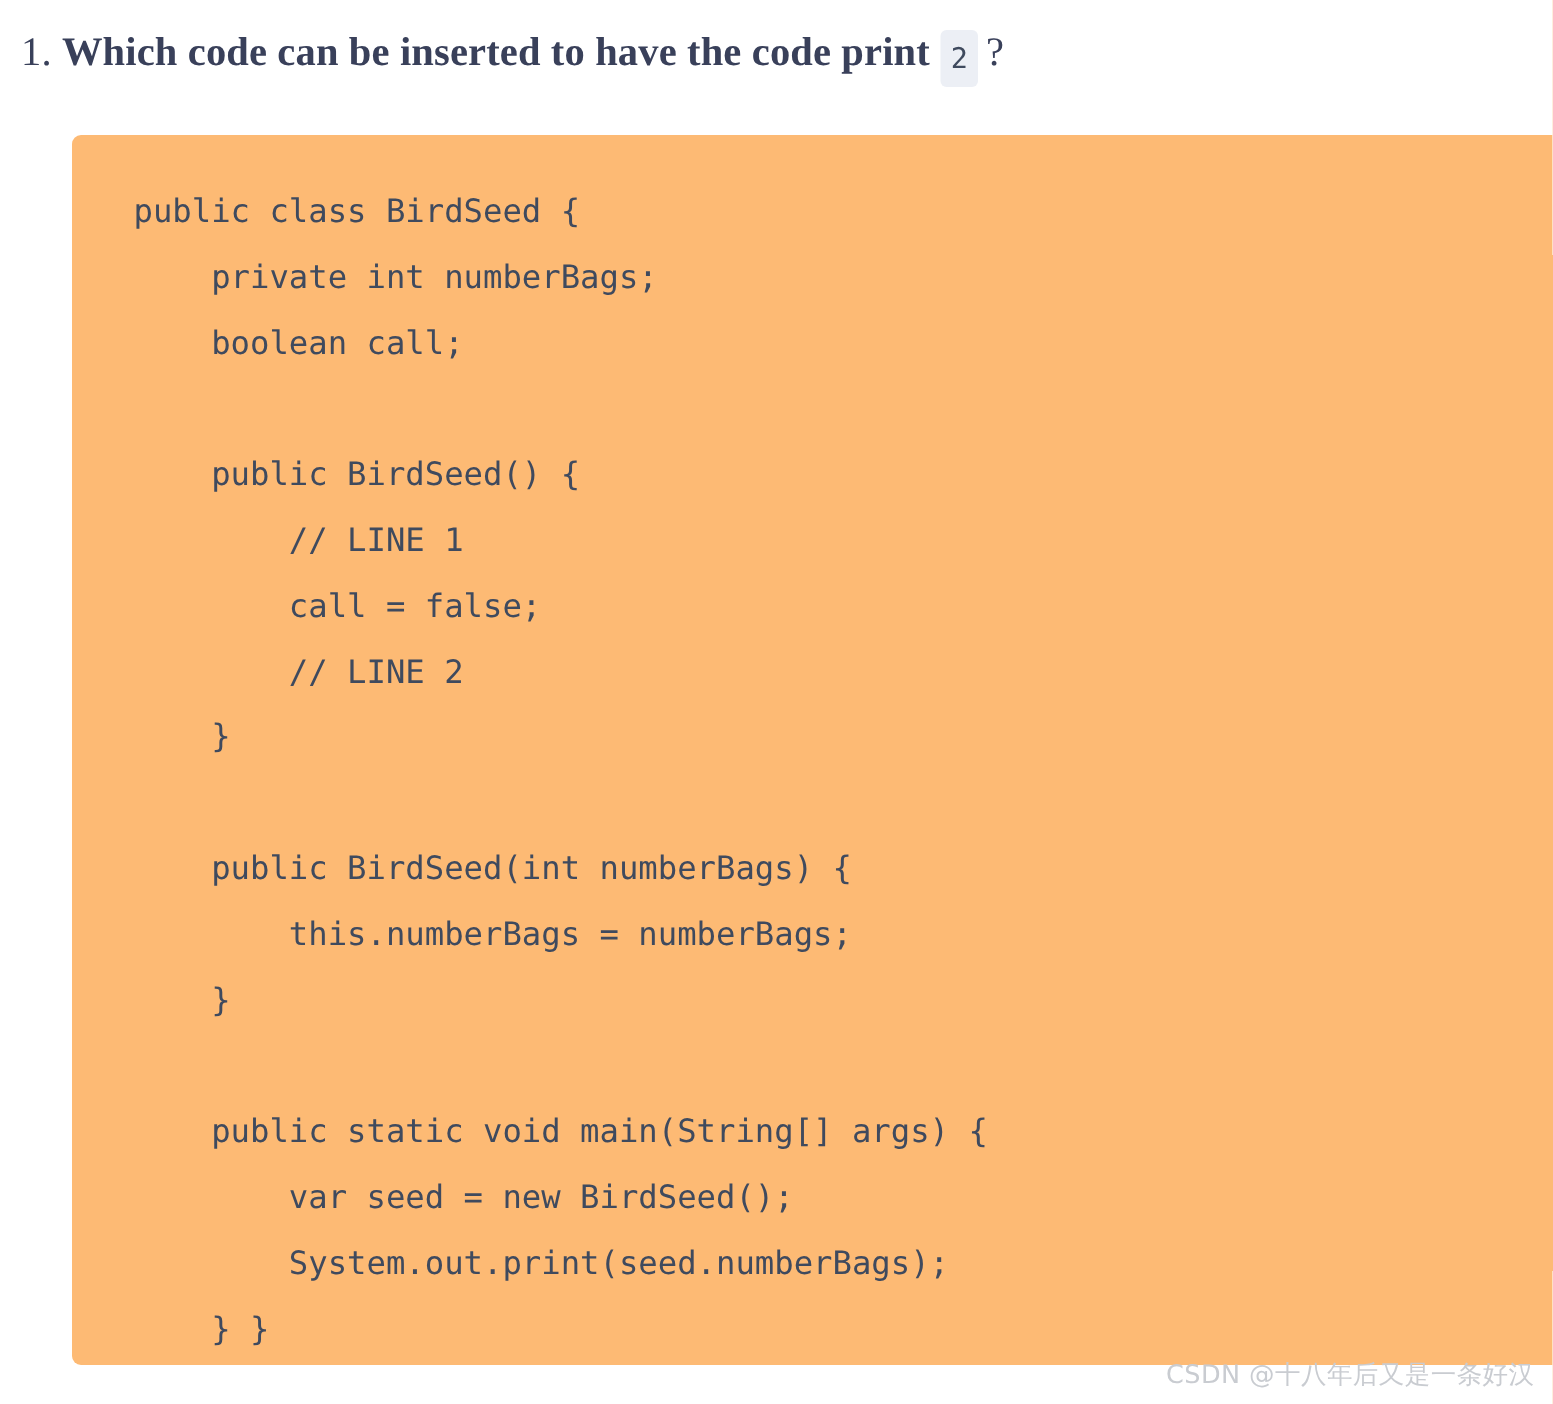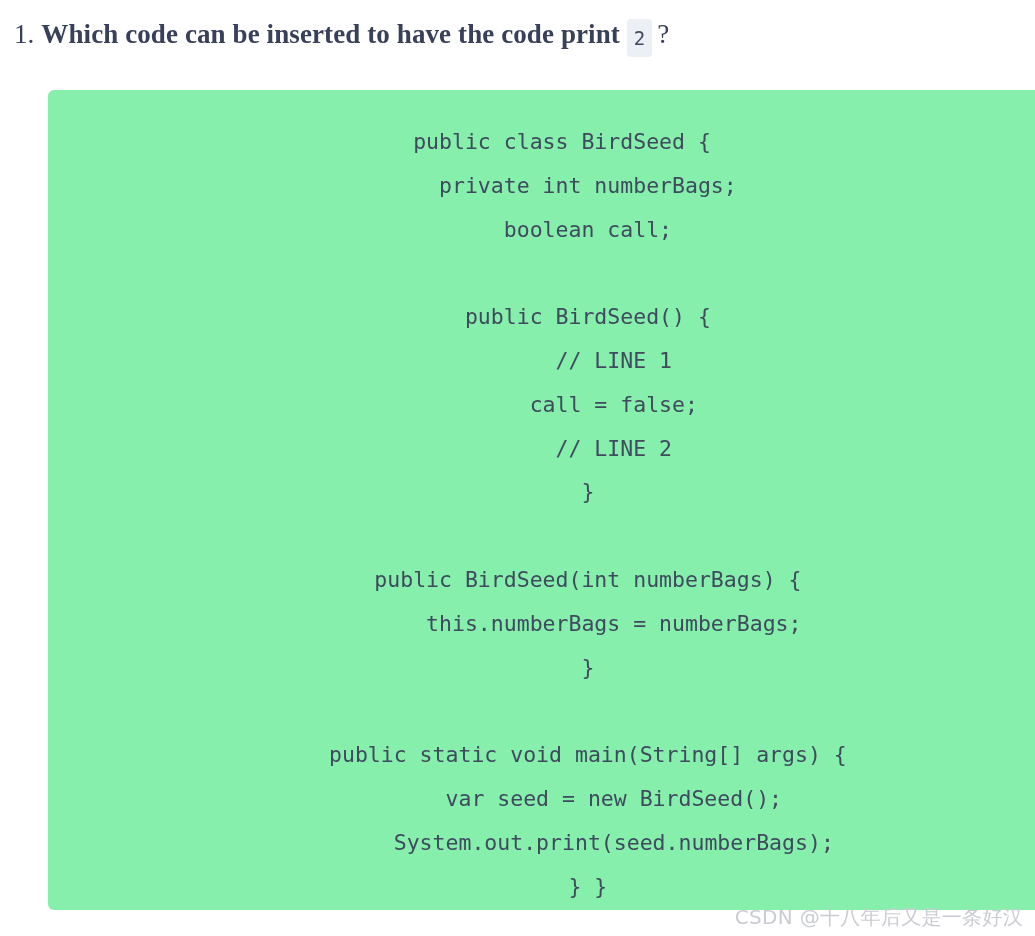--- a/index.html
+++ b/index.html
@@ -54,46 +54,45 @@
     padding-left: 5px;
   }
 
   
   .code-block {
     position: absolute;
     left: 48px;
     top: 90px;
     width: 987px;
     height: 820px;
-    background: #86efac;
+    background: #fdba74;
     border-radius: 6px 0 0 6px;
     box-sizing: border-box;
     padding: 30px 0 30px 0;
     overflow: hidden;
-    text-align: center;
   }
   .code-pre {
     margin: 0;
     padding: 0 0 0 41px;
     font-family: "DejaVu Sans Mono", monospace;
     font-size: 21.5px;
     line-height: 43.8px;
     color: #3f4a5e;
     white-space: pre;
     letter-spacing: 0px;
     tab-size: 4;
   }
 
   
   .watermark {
     position: absolute;
     right: 12px;
     bottom: 8px;
     font-family: "DejaVu Sans", sans-serif;
-    font-size: 20px;
+    font-size: 17px;
     line-height: 22px;
     color: #c9ccd1;
     letter-spacing: 0.3px;
     white-space: pre;
   }
 </style>
 </head>
 <body>
 
 <div class="question-line">

